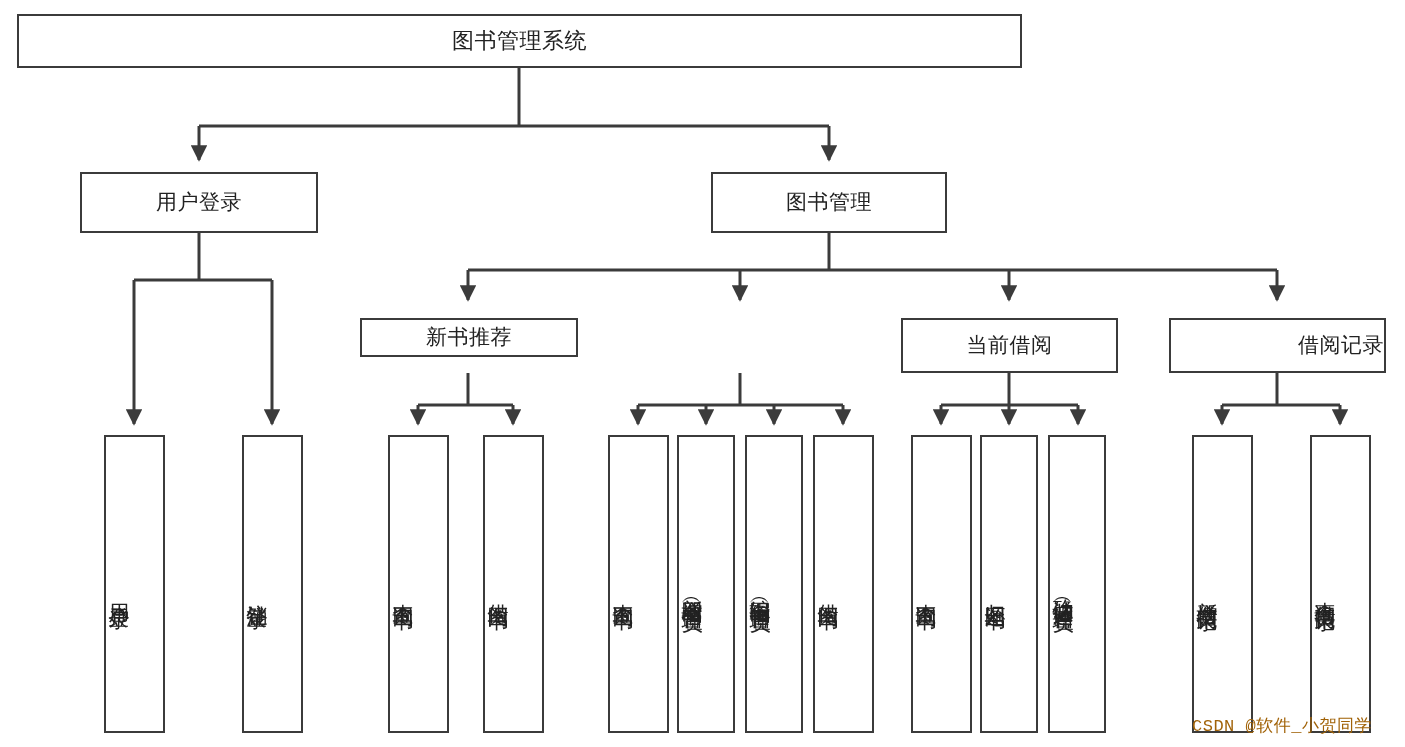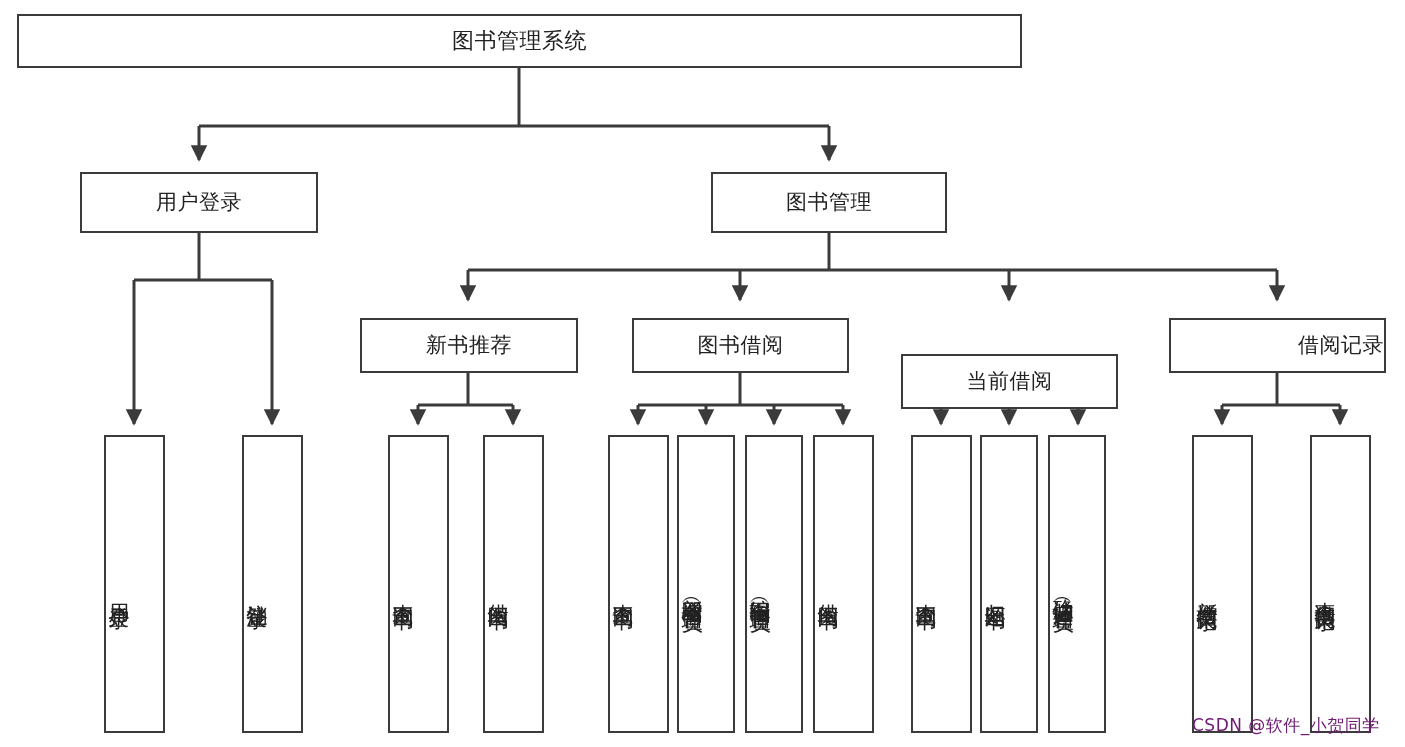--- a/index.html
+++ b/index.html
@@ -58,24 +58,25 @@
     line-height: 1.14;
     letter-spacing: 2px;
     white-space: nowrap;
     text-align: left;
   }
   .watermark {
     position: absolute;
     left: 1192px;
     top: 714px;
     font-size: 17px;
-    color: #701a75;
+    color: #a16207;
     white-space: nowrap;
     z-index: 5;
     letter-spacing: 0.5px;
+    font-family: Liberation Mono, monospace;
   }
 </style>
 </head>
 <body>
 
 <div id="diagram-root">
 
   <svg id="diagram-svg" viewBox="0 0 1405 747" xmlns="http://www.w3.org/2000/svg">
     <defs>
       <marker id="arrow" viewBox="0 0 10 10" refX="9" refY="5" markerWidth="5.5" markerHeight="5.5" orient="auto-start-reverse">
@@ -131,27 +132,24 @@
     <span class="node-label">图书管理系统</span>
   </div>
 
   <div class="node" style="left:80px; top:172px; width:238px; height:61px;">
     <span class="node-label">用户登录</span>
   </div>
   <div class="node" style="left:711px; top:172px; width:236px; height:61px;align-items:center;">
     <span class="node-label">图书管理</span>
   </div>
 
-  <div class="node" style="left:360px; top:318px; width:218px; height:55px;">
+  <div class="node" style="left:360px; top:318px; width:218px; height:39px;">
     <span class="node-label">新书推荐</span>
   </div>
-  <div class="node" style="left:632px; top:318px; width:217px; height:55px;">
-    <span class="node-label">图书借阅</span>
-  </div>
-  <div class="node" style="left:901px; top:318px; width:217px; height:55px;margin-top:36px;">
+  <div class="node" style="left:901px; top:318px; width:217px; height:55px;">
     <span class="node-label">当前借阅</span>
   </div>
   <div class="node" style="left:1169px; top:318px; width:217px; height:55px;justify-content:flex-end;">
     <span class="node-label">借阅记录</span>
   </div>
 
   <div class="node leaf" style="left:104px; top:435px; width:61px; height:298px;">
     <span class="node-label">用户登录</span>
   </div>
   <div class="node leaf" style="left:242px; top:435px; width:61px; height:298px;">

